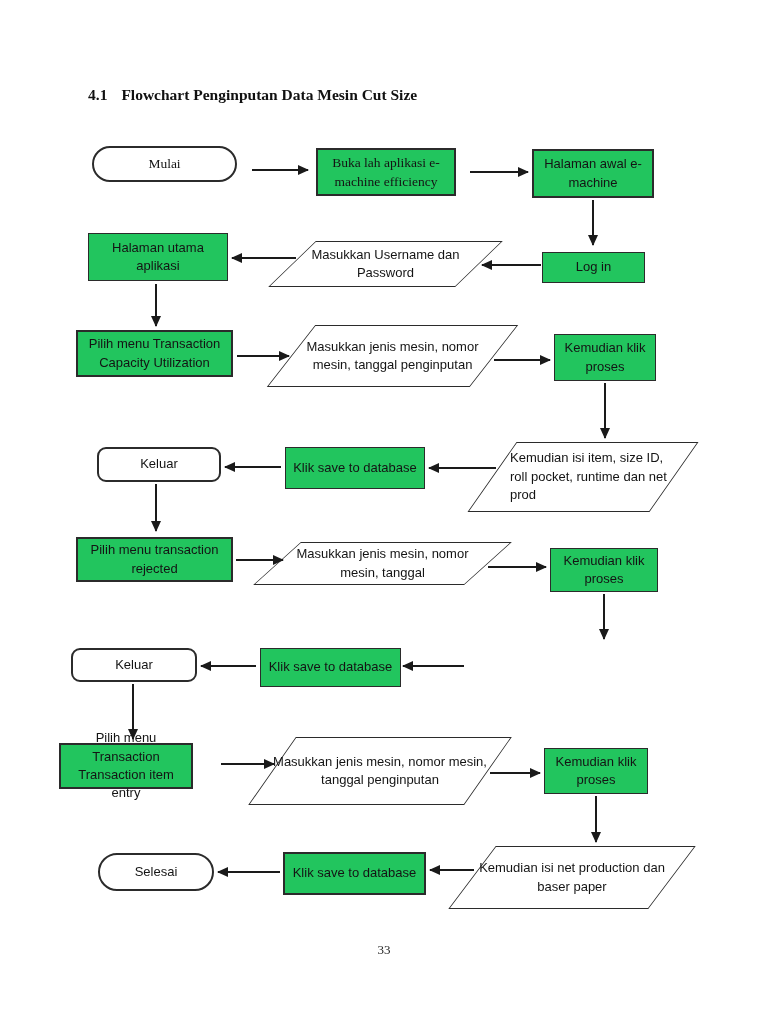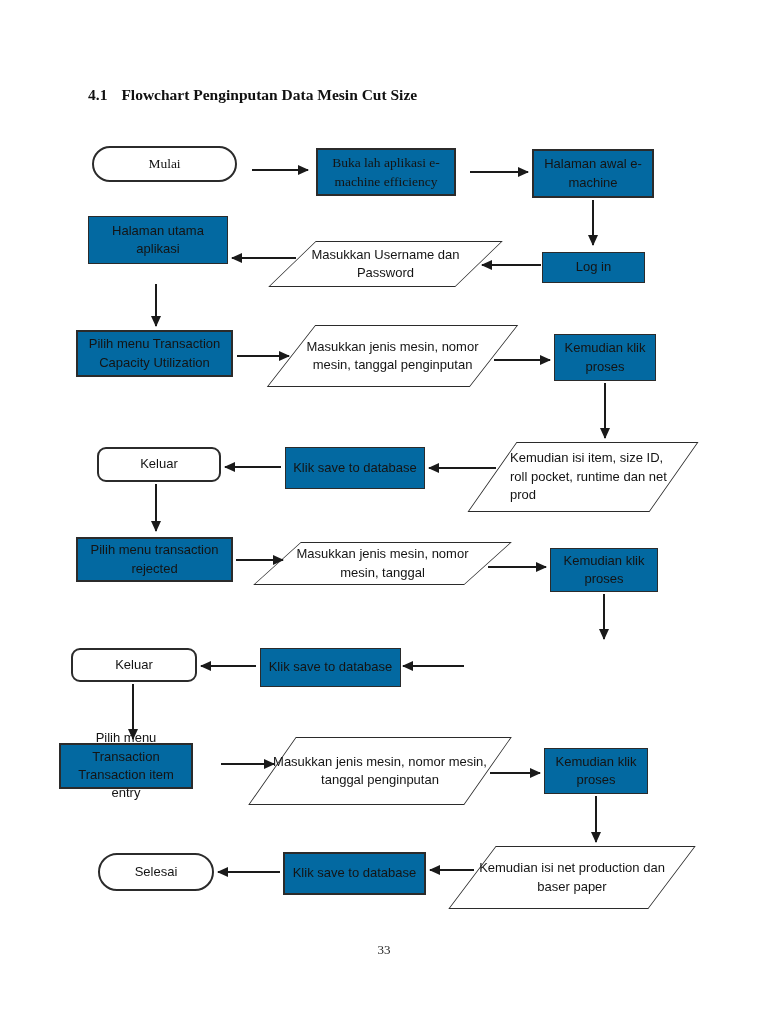--- a/index.html
+++ b/index.html
@@ -11,21 +11,21 @@
     position:absolute;left:88px;top:86px;
     font-family:"Liberation Serif",serif;font-weight:bold;font-size:15.5px;
     white-space:nowrap;color:#111;
   }
   .heading .num{margin-right:14px;}
   .node{
     position:absolute;display:flex;align-items:center;justify-content:center;
     text-align:center;font-size:13px;line-height:1.42;color:#141414;
     box-sizing:border-box;padding:2px 6px;
   }
-  .rect{border:1.8px solid #2b2b2b;background:#0369a1;}
+  .rect{border:1.8px solid #2b2b2b;background:#22c55e;}
   .thick{border-width:2.2px;}
   .stadium{border:2px solid #2b2b2b;border-radius:26px;background:#fff;}
   .rounded{border:2px solid #2b2b2b;border-radius:9px;background:#fff;}
   .serif{font-family:"Liberation Serif",serif;font-size:13.5px;}
   .para{padding:2px 0;background:transparent;}
   .para::before{
     content:"";position:absolute;inset:0;border:1.8px solid #2b2b2b;background:#fff;
   }
   .para > span{position:relative;display:block;width:100%;}
   .sk46::before{transform:skewX(-46deg);}
@@ -53,21 +53,21 @@
   <div class="node stadium serif" style="left:92px;top:146px;width:145px;height:36px;">
     <span>Mulai</span>
   </div>
   <div class="node rect serif thick" style="left:316px;top:148px;width:140px;height:48px;">
     <span>Buka lah aplikasi e-machine efficiency</span>
   </div>
   <div class="node rect thick" style="left:532px;top:149px;width:122px;height:49px;">
     <span>Halaman awal e-machine</span>
   </div>
 
-  <div class="node rect" style="left:88px;top:216px;width:140px;height:48px;">
+  <div class="node rect" style="left:88px;top:233px;width:140px;height:48px;">
     <span>Halaman utama aplikasi</span>
   </div>
   <div class="node para sk46" style="left:292px;top:241px;width:187px;height:46px;">
     <span>Masukkan Username dan Password</span>
   </div>
   <div class="node rect" style="left:542px;top:252px;width:103px;height:31px;">
     <span>Log in</span>
   </div>
 
   <div class="node rect thick" style="left:76px;top:330px;width:157px;height:47px;">

